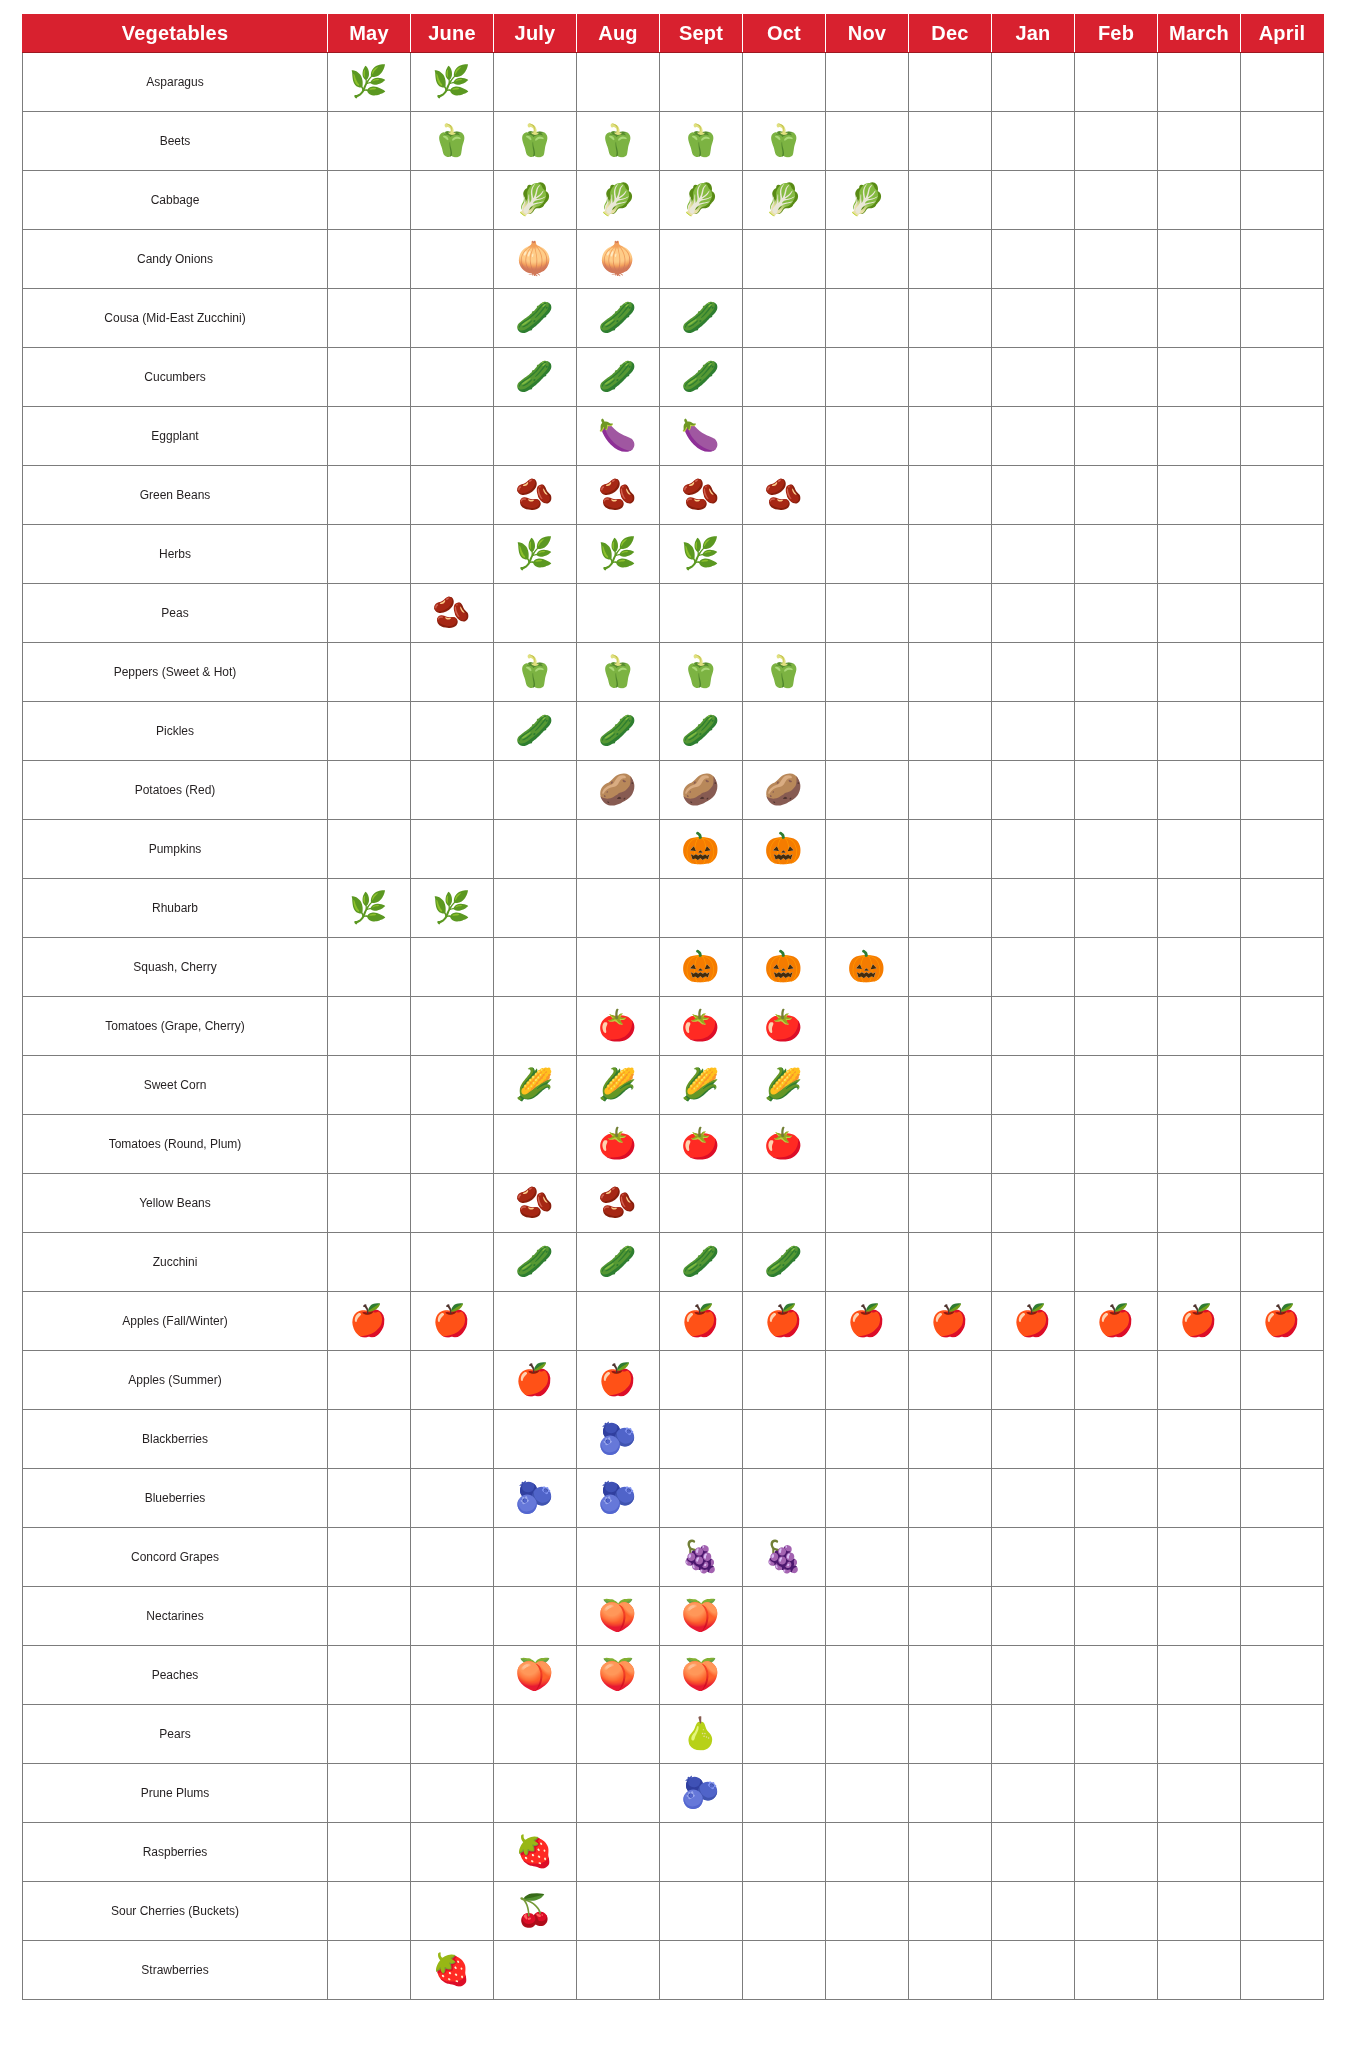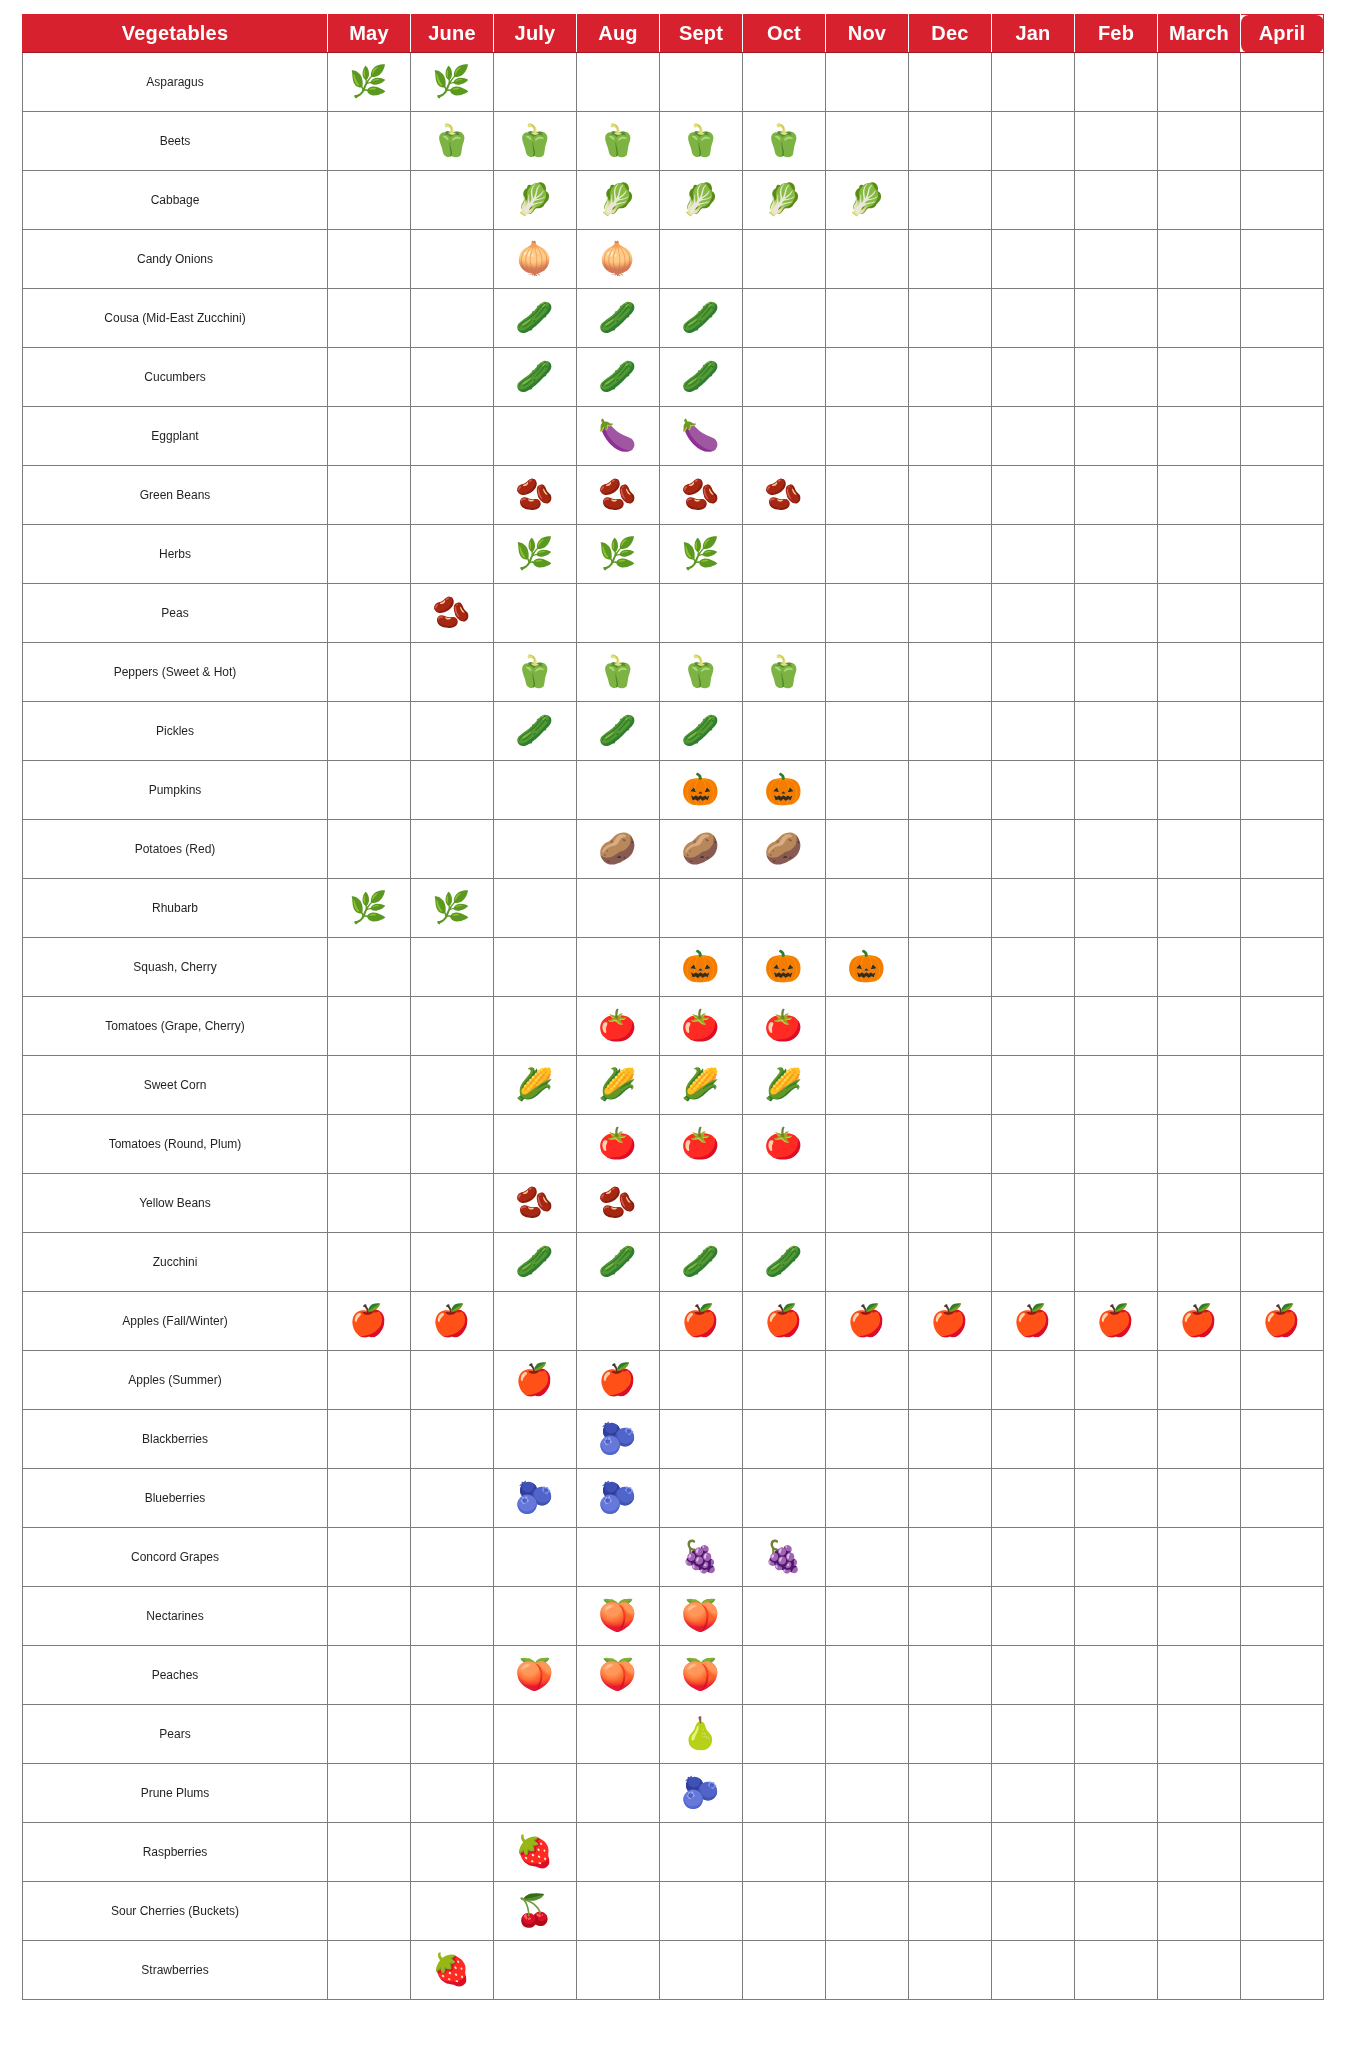--- a/index.html
+++ b/index.html
@@ -35,21 +35,21 @@
     letter-spacing: 0.2px;
     text-align: center;
     vertical-align: middle;
     border-color: #d8212f;
     border-bottom: 1px solid #9d1820;
     border-right: 1px solid #ffffff;
   }
   tr.section-head th.cat {
     border-left: 1px solid #d8212f;
   }
-  tr.section-head th.last { border-right: 1px solid #d8212f; border-radius: 8px; }
+  tr.section-head th.last { border-right: 1px solid #d8212f; }
 
   
   tr.item-row td {
     height: 59px;
     vertical-align: middle;
   }
   td.label {
     text-align: center;
     font-size: 12px;
     color: #231f20;
@@ -502,68 +502,68 @@
             <span class="empty-cell"></span>
           </td>
           <td class="month-cell">
             <span class="empty-cell"></span>
           </td>
           <td class="month-cell">
             <span class="empty-cell"></span>
           </td>
         </tr>
         <tr class="item-row">
-          <td class="label">Pumpkins</td>
-          <td class="month-cell">
-            <span class="empty-cell"></span>
-          </td>
-          <td class="month-cell">
-            <span class="empty-cell"></span>
-          </td>
-          <td class="month-cell">
-            <span class="empty-cell"></span>
-          </td>
-          <td class="month-cell">
-            <span class="empty-cell"></span>
-          </td>
-          <td class="month-cell"><span class="glyph">🎃</span></td>
-          <td class="month-cell"><span class="glyph">🎃</span></td>
-          <td class="month-cell">
-            <span class="empty-cell"></span>
-          </td>
-          <td class="month-cell">
-            <span class="empty-cell"></span>
-          </td>
-          <td class="month-cell">
-            <span class="empty-cell"></span>
-          </td>
-          <td class="month-cell">
-            <span class="empty-cell"></span>
-          </td>
-          <td class="month-cell">
-            <span class="empty-cell"></span>
-          </td>
-          <td class="month-cell">
-            <span class="empty-cell"></span>
-          </td>
-        </tr>
-        <tr class="item-row">
           <td class="label">Potatoes (Red)</td>
           <td class="month-cell">
             <span class="empty-cell"></span>
           </td>
           <td class="month-cell">
             <span class="empty-cell"></span>
           </td>
           <td class="month-cell">
             <span class="empty-cell"></span>
           </td>
           <td class="month-cell"><span class="glyph">🥔</span></td>
           <td class="month-cell"><span class="glyph">🥔</span></td>
           <td class="month-cell"><span class="glyph">🥔</span></td>
+          <td class="month-cell">
+            <span class="empty-cell"></span>
+          </td>
+          <td class="month-cell">
+            <span class="empty-cell"></span>
+          </td>
+          <td class="month-cell">
+            <span class="empty-cell"></span>
+          </td>
+          <td class="month-cell">
+            <span class="empty-cell"></span>
+          </td>
+          <td class="month-cell">
+            <span class="empty-cell"></span>
+          </td>
+          <td class="month-cell">
+            <span class="empty-cell"></span>
+          </td>
+        </tr>
+        <tr class="item-row">
+          <td class="label">Pumpkins</td>
+          <td class="month-cell">
+            <span class="empty-cell"></span>
+          </td>
+          <td class="month-cell">
+            <span class="empty-cell"></span>
+          </td>
+          <td class="month-cell">
+            <span class="empty-cell"></span>
+          </td>
+          <td class="month-cell">
+            <span class="empty-cell"></span>
+          </td>
+          <td class="month-cell"><span class="glyph">🎃</span></td>
+          <td class="month-cell"><span class="glyph">🎃</span></td>
           <td class="month-cell">
             <span class="empty-cell"></span>
           </td>
           <td class="month-cell">
             <span class="empty-cell"></span>
           </td>
           <td class="month-cell">
             <span class="empty-cell"></span>
           </td>
           <td class="month-cell">

